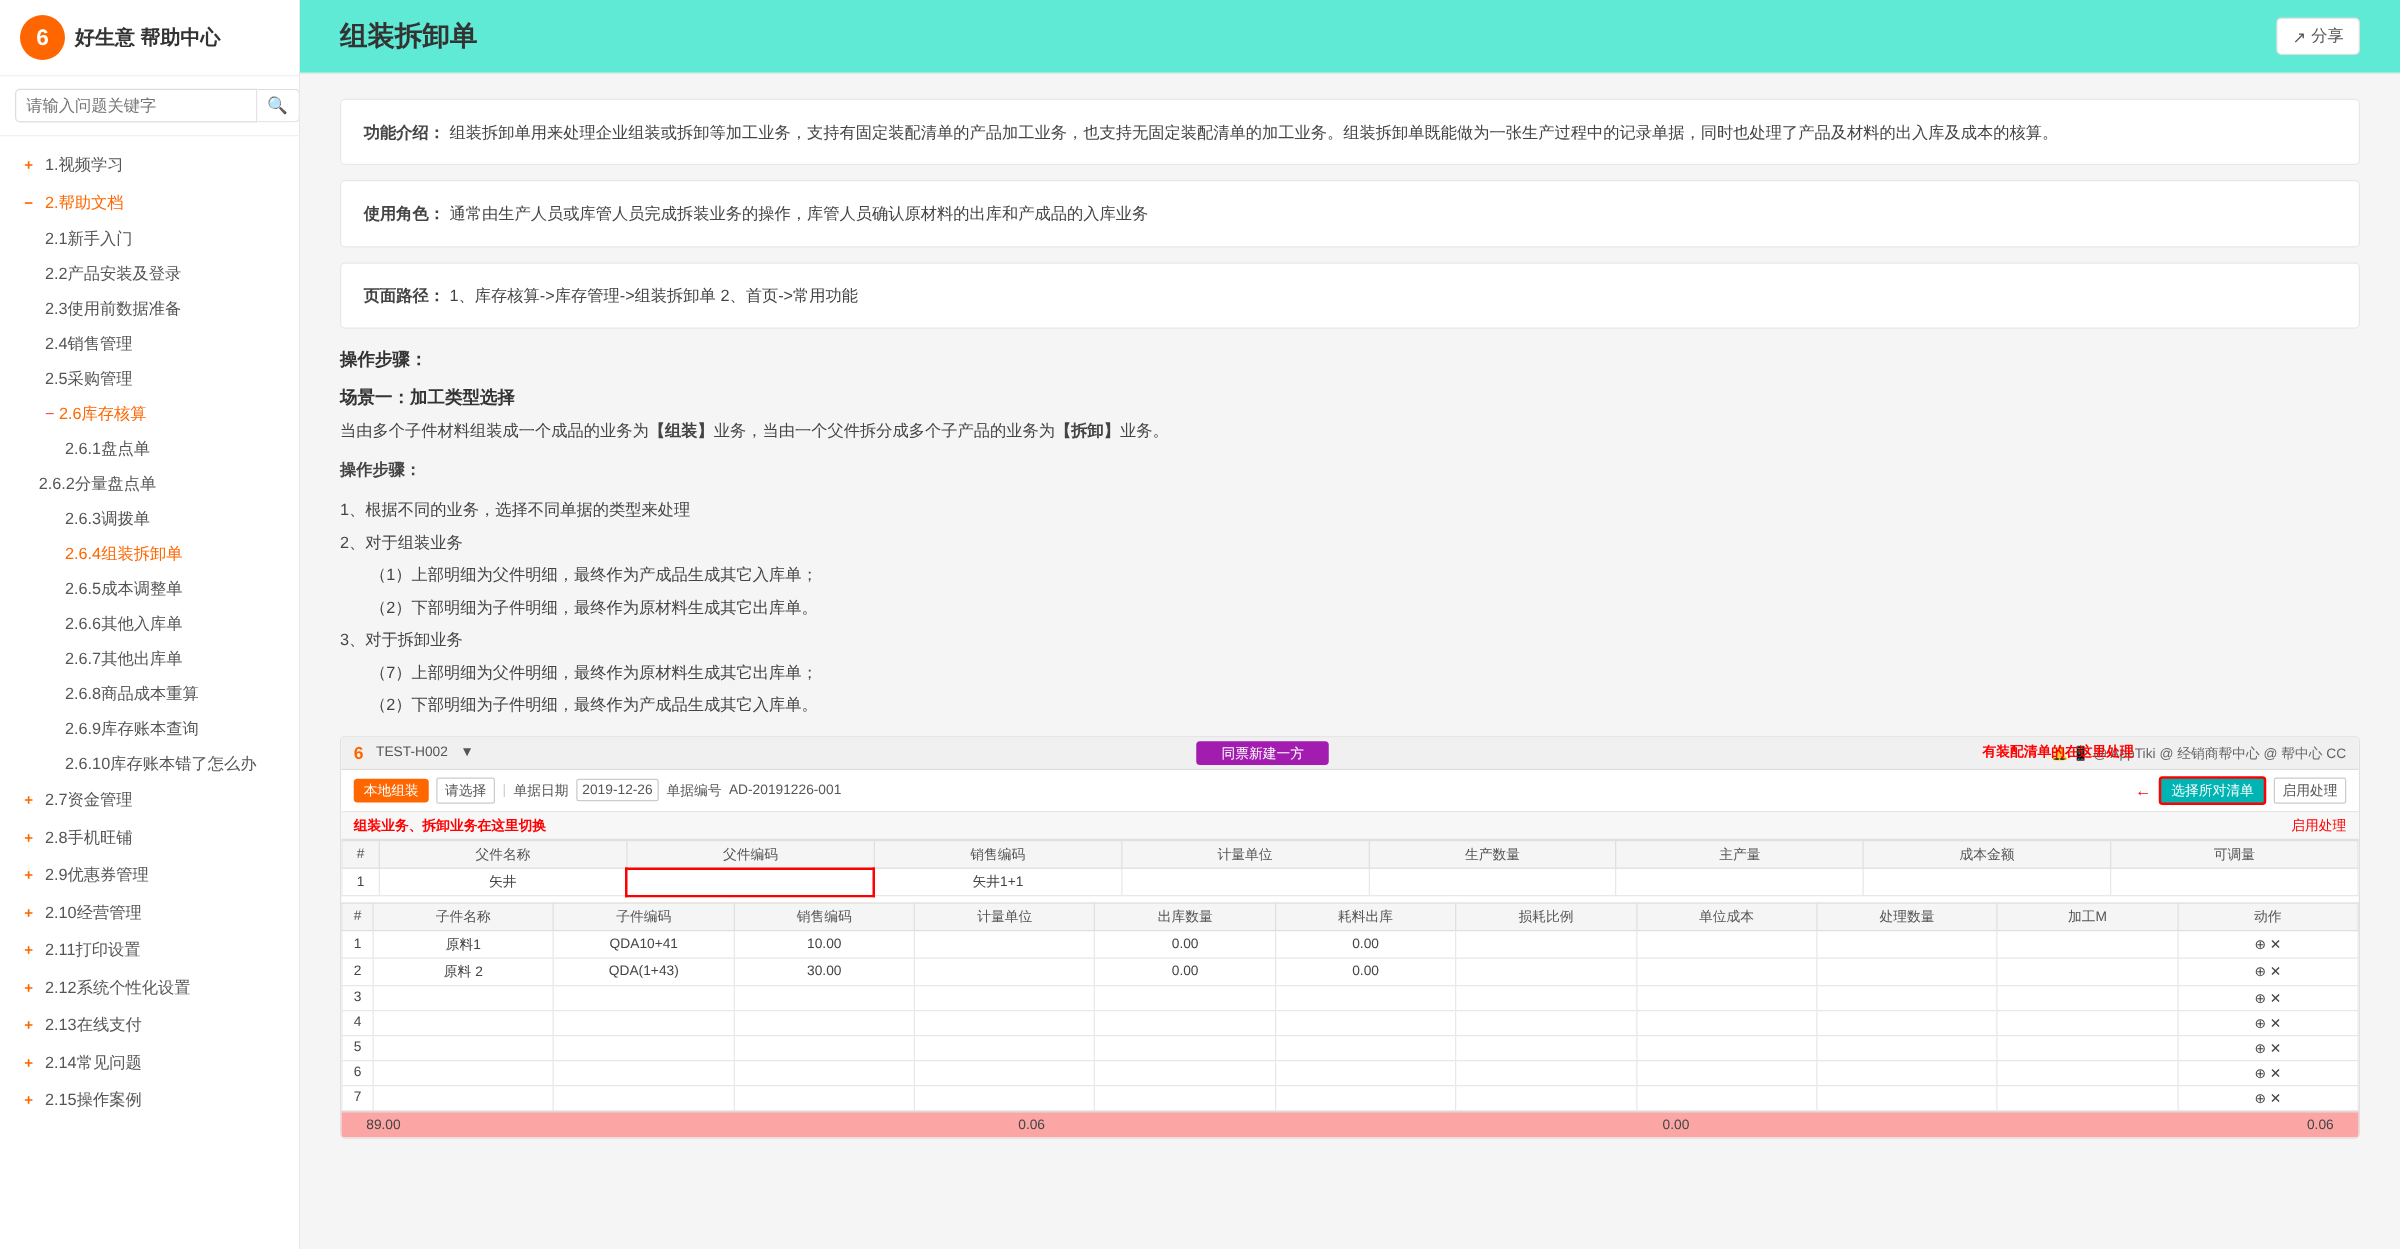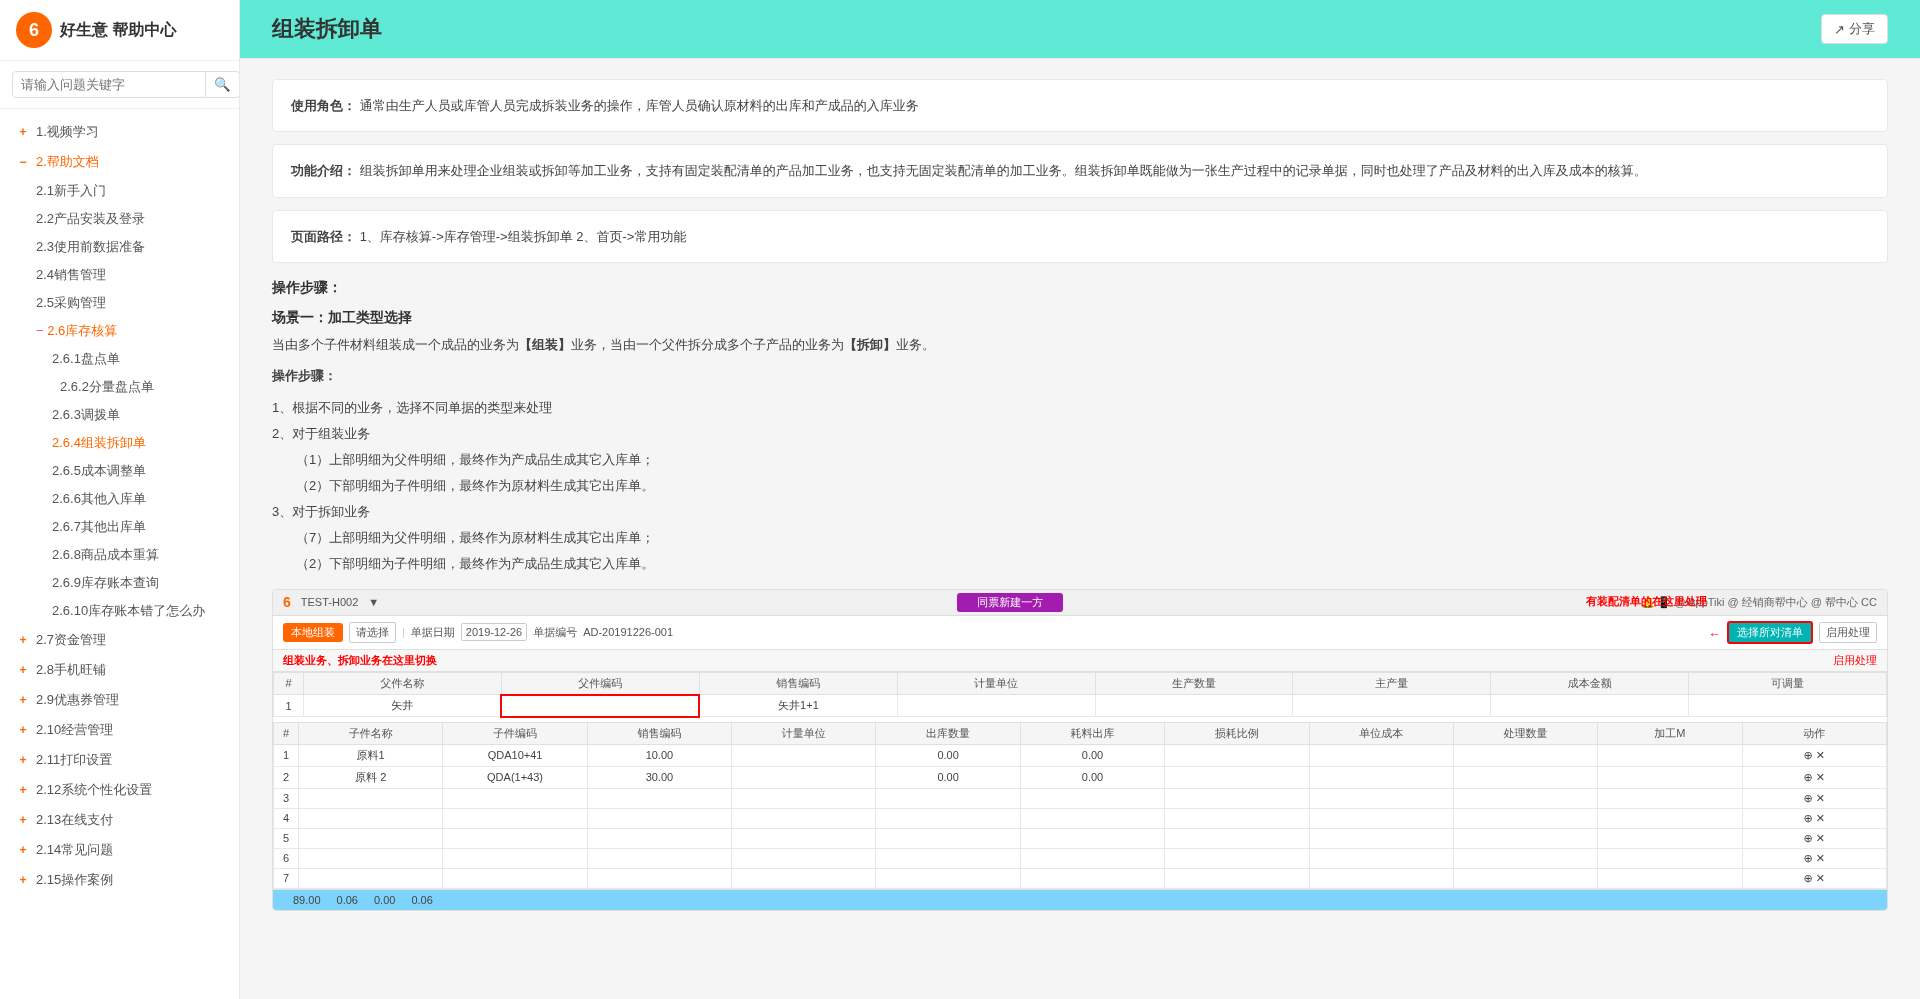--- a/index.html
+++ b/index.html
@@ -261,21 +261,21 @@
     <div class="nav-sub-item">2.1新手入门</div>
     <div class="nav-sub-item">2.2产品安装及登录</div>
     <div class="nav-sub-item">2.3使用前数据准备</div>
     <div class="nav-sub-item">2.4销售管理</div>
     <div class="nav-sub-item">2.5采购管理</div>
     <div class="nav-sub-item active" style="color:#f60;">
       <span style="color:#e55;">−</span> <span>2.6库存核算</span>
     </div>
 
     <div class="nav-sub-item" style="padding-left:52px;">2.6.1盘点单</div>
-    <div class="nav-sub-item" style="padding-left:60px;">2.6.2分量盘点单</div>
+    <div class="nav-sub-item" style="padding-left:31px;">2.6.2分量盘点单</div>
     <div class="nav-sub-item" style="padding-left:52px;">2.6.3调拨单</div>
     <div class="nav-sub-item selected" style="padding-left:52px;">2.6.4组装拆卸单</div>
     <div class="nav-sub-item" style="padding-left:52px;">2.6.5成本调整单</div>
     <div class="nav-sub-item" style="padding-left:52px;">2.6.6其他入库单</div>
     <div class="nav-sub-item" style="padding-left:52px;">2.6.7其他出库单</div>
     <div class="nav-sub-item" style="padding-left:52px;">2.6.8商品成本重算</div>
     <div class="nav-sub-item" style="padding-left:52px;">2.6.9库存账本查询</div>
     <div class="nav-sub-item" style="padding-left:52px;">2.6.10库存账本错了怎么办</div>
 
     <div class="nav-category">
@@ -322,27 +322,27 @@
     <h1 class="page-title">组装拆卸单</h1>
     <button class="share-btn">
       <span>↗</span>
       <span>分享</span>
     </button>
   </div>
 
   <div class="content-area">
 
     <div class="info-block">
+      <span style="font-weight:bold;">功能介绍：</span>
+      <span>组装拆卸单用来处理企业组装或拆卸等加工业务，支持有固定装配清单的产品加工业务，也支持无固定装配清单的加工业务。组装拆卸单既能做为一张生产过程中的记录单据，同时也处理了产品及材料的出入库及成本的核算。</span>
+    </div>
+
+    <div class="info-block">
       <span style="font-weight:bold;">使用角色：</span>
       <span>通常由生产人员或库管人员完成拆装业务的操作，库管人员确认原材料的出库和产成品的入库业务</span>
-    </div>
-
-    <div class="info-block">
-      <span style="font-weight:bold;">功能介绍：</span>
-      <span>组装拆卸单用来处理企业组装或拆卸等加工业务，支持有固定装配清单的产品加工业务，也支持无固定装配清单的加工业务。组装拆卸单既能做为一张生产过程中的记录单据，同时也处理了产品及材料的出入库及成本的核算。</span>
     </div>
 
     <div class="info-block">
       <span style="font-weight:bold;">页面路径：</span>
       <span>1、库存核算-&gt;库存管理-&gt;组装拆卸单  2、首页-&gt;常用功能</span>
     </div>
 
     <div class="section-heading">操作步骤：</div>
     <div class="scenario-heading">场景一：加工类型选择</div>
     <div class="content-text">
@@ -542,21 +542,21 @@
                   <td></td>
                   <td></td>
                   <td></td>
                   <td></td>
                   <td></td>
                   <td>⊕ ✕</td>
               </tr>
             </tbody>
           </table>
 
-          <div style="display:flex; justify-content:flex-start; gap:16px; padding:4px 20px; font-size:11px; color:#444; border-top:1px solid #e0e0e0; background:#7dd3fc;">
+          <div style="display:flex; justify-content:space-between; gap:16px; padding:4px 20px; font-size:11px; color:#444; border-top:1px solid #e0e0e0; background:#fca5a5;">
             <span>89.00</span>
             <span>0.06</span>
             <span>0.00</span>
             <span>0.06</span>
           </div>
         </div>
       </div>
     </div>
 
   </div>

